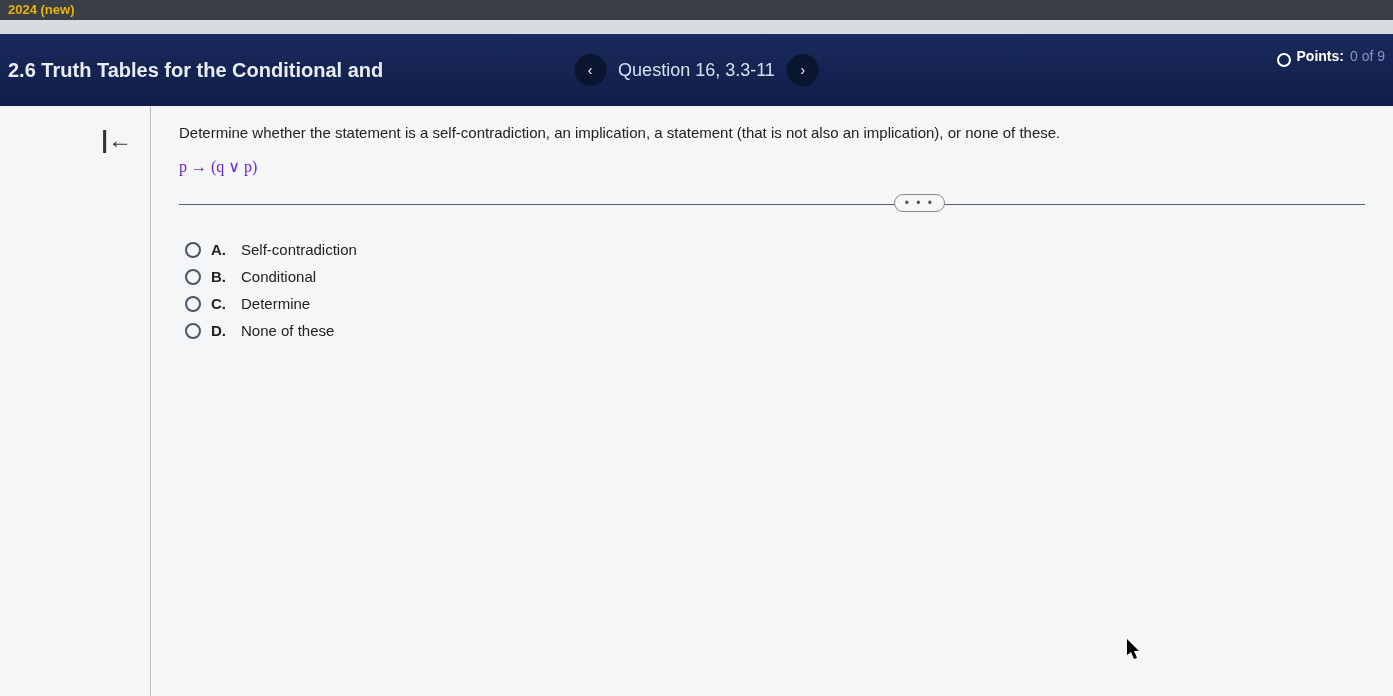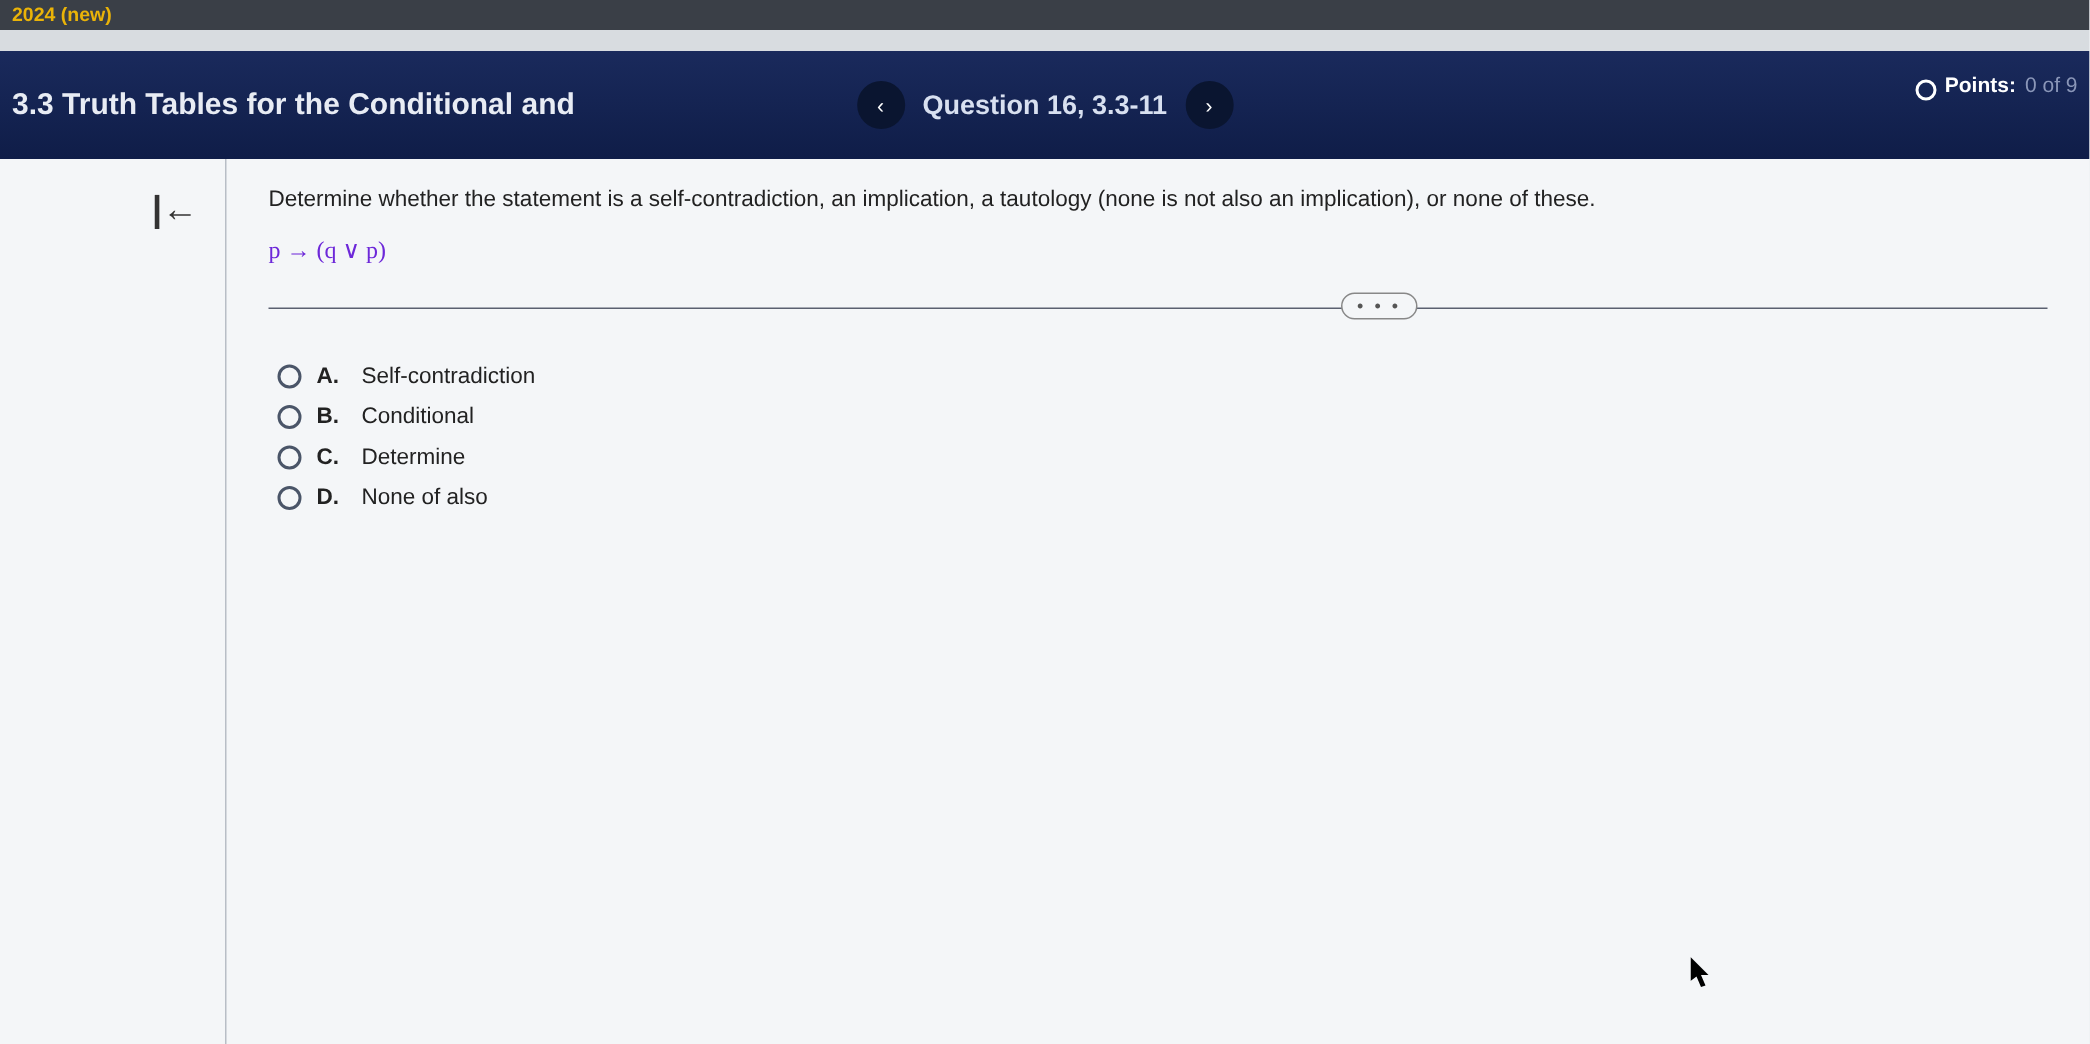--- a/index.html
+++ b/index.html
@@ -58,21 +58,21 @@
       color: #fff;
       display: flex;
       align-items: center;
       justify-content: center;
       cursor: pointer;
       font-size: 14px;
     }
     .question-label {
       font-size: 18px;
       color: #d8e0f0;
-      font-weight: 700;
+      font-weight: 400;
       text-align: right;
     }
     .score-block {
       position: absolute;
       right: 8px;
       top: 12px;
       font-size: 14px;
       line-height: 1.5;
     }
     .score-block .label {
@@ -188,21 +188,21 @@
   </style>
 </head>
 <body>
 
 <div class="top-strip">
   <span>2024 (new)</span>
 </div>
 <div class="gap-strip"></div>
 
 <div class="header-bar">
-  <div class="section-title">3.3 Truth Tables for the Conditional and</div>
+  <div class="section-title">2.6 Truth Tables for the Conditional and</div>
 
   <div class="question-nav">
     <div class="nav-btn">
       <span>‹</span>
     </div>
     <div class="question-label">Question 16, 3.3-11</div>
     <div class="nav-btn">
       <span>›</span>
     </div>
   </div>
@@ -217,21 +217,21 @@
 </div>
 
 <div class="content-area">
   <div class="left-gutter">
     <div class="collapse-icon">
       <span>|←</span>
     </div>
   </div>
 
   <div class="question-panel">
-    <div class="question-text">Determine whether the statement is a self-contradiction, an implication, a tautology (none is not also an implication), or none of these.</div>
+    <div class="question-text">Determine whether the statement is a self-contradiction, an implication, a statement (that is not also an implication), or none of these.</div>
     <div class="statement">p → (q ∨ p)</div>
 
     <div class="divider-wrap">
       <hr class="divider-line">
       <div class="divider-toggle">• • •</div>
     </div>
 
     <div class="options">
       <div class="option-row">
         <span class="radio-circle"></span>
@@ -244,21 +244,21 @@
         <span>Conditional</span>
       </div>
       <div class="option-row">
         <span class="radio-circle"></span>
         <span class="option-letter">C.</span>
         <span>Determine</span>
       </div>
       <div class="option-row">
         <span class="radio-circle"></span>
         <span class="option-letter">D.</span>
-        <span>None of also</span>
+        <span>None of these</span>
       </div>
     </div>
 
     <div class="cursor-pointer">
       <svg width="16" height="22" viewBox="0 0 16 22">
         <path d="M0 0 L0 16 L4 13 L7 20 L10 19 L7 12 L12 12 Z" fill="#000"></path>
       </svg>
     </div>
   </div>
 </div>

